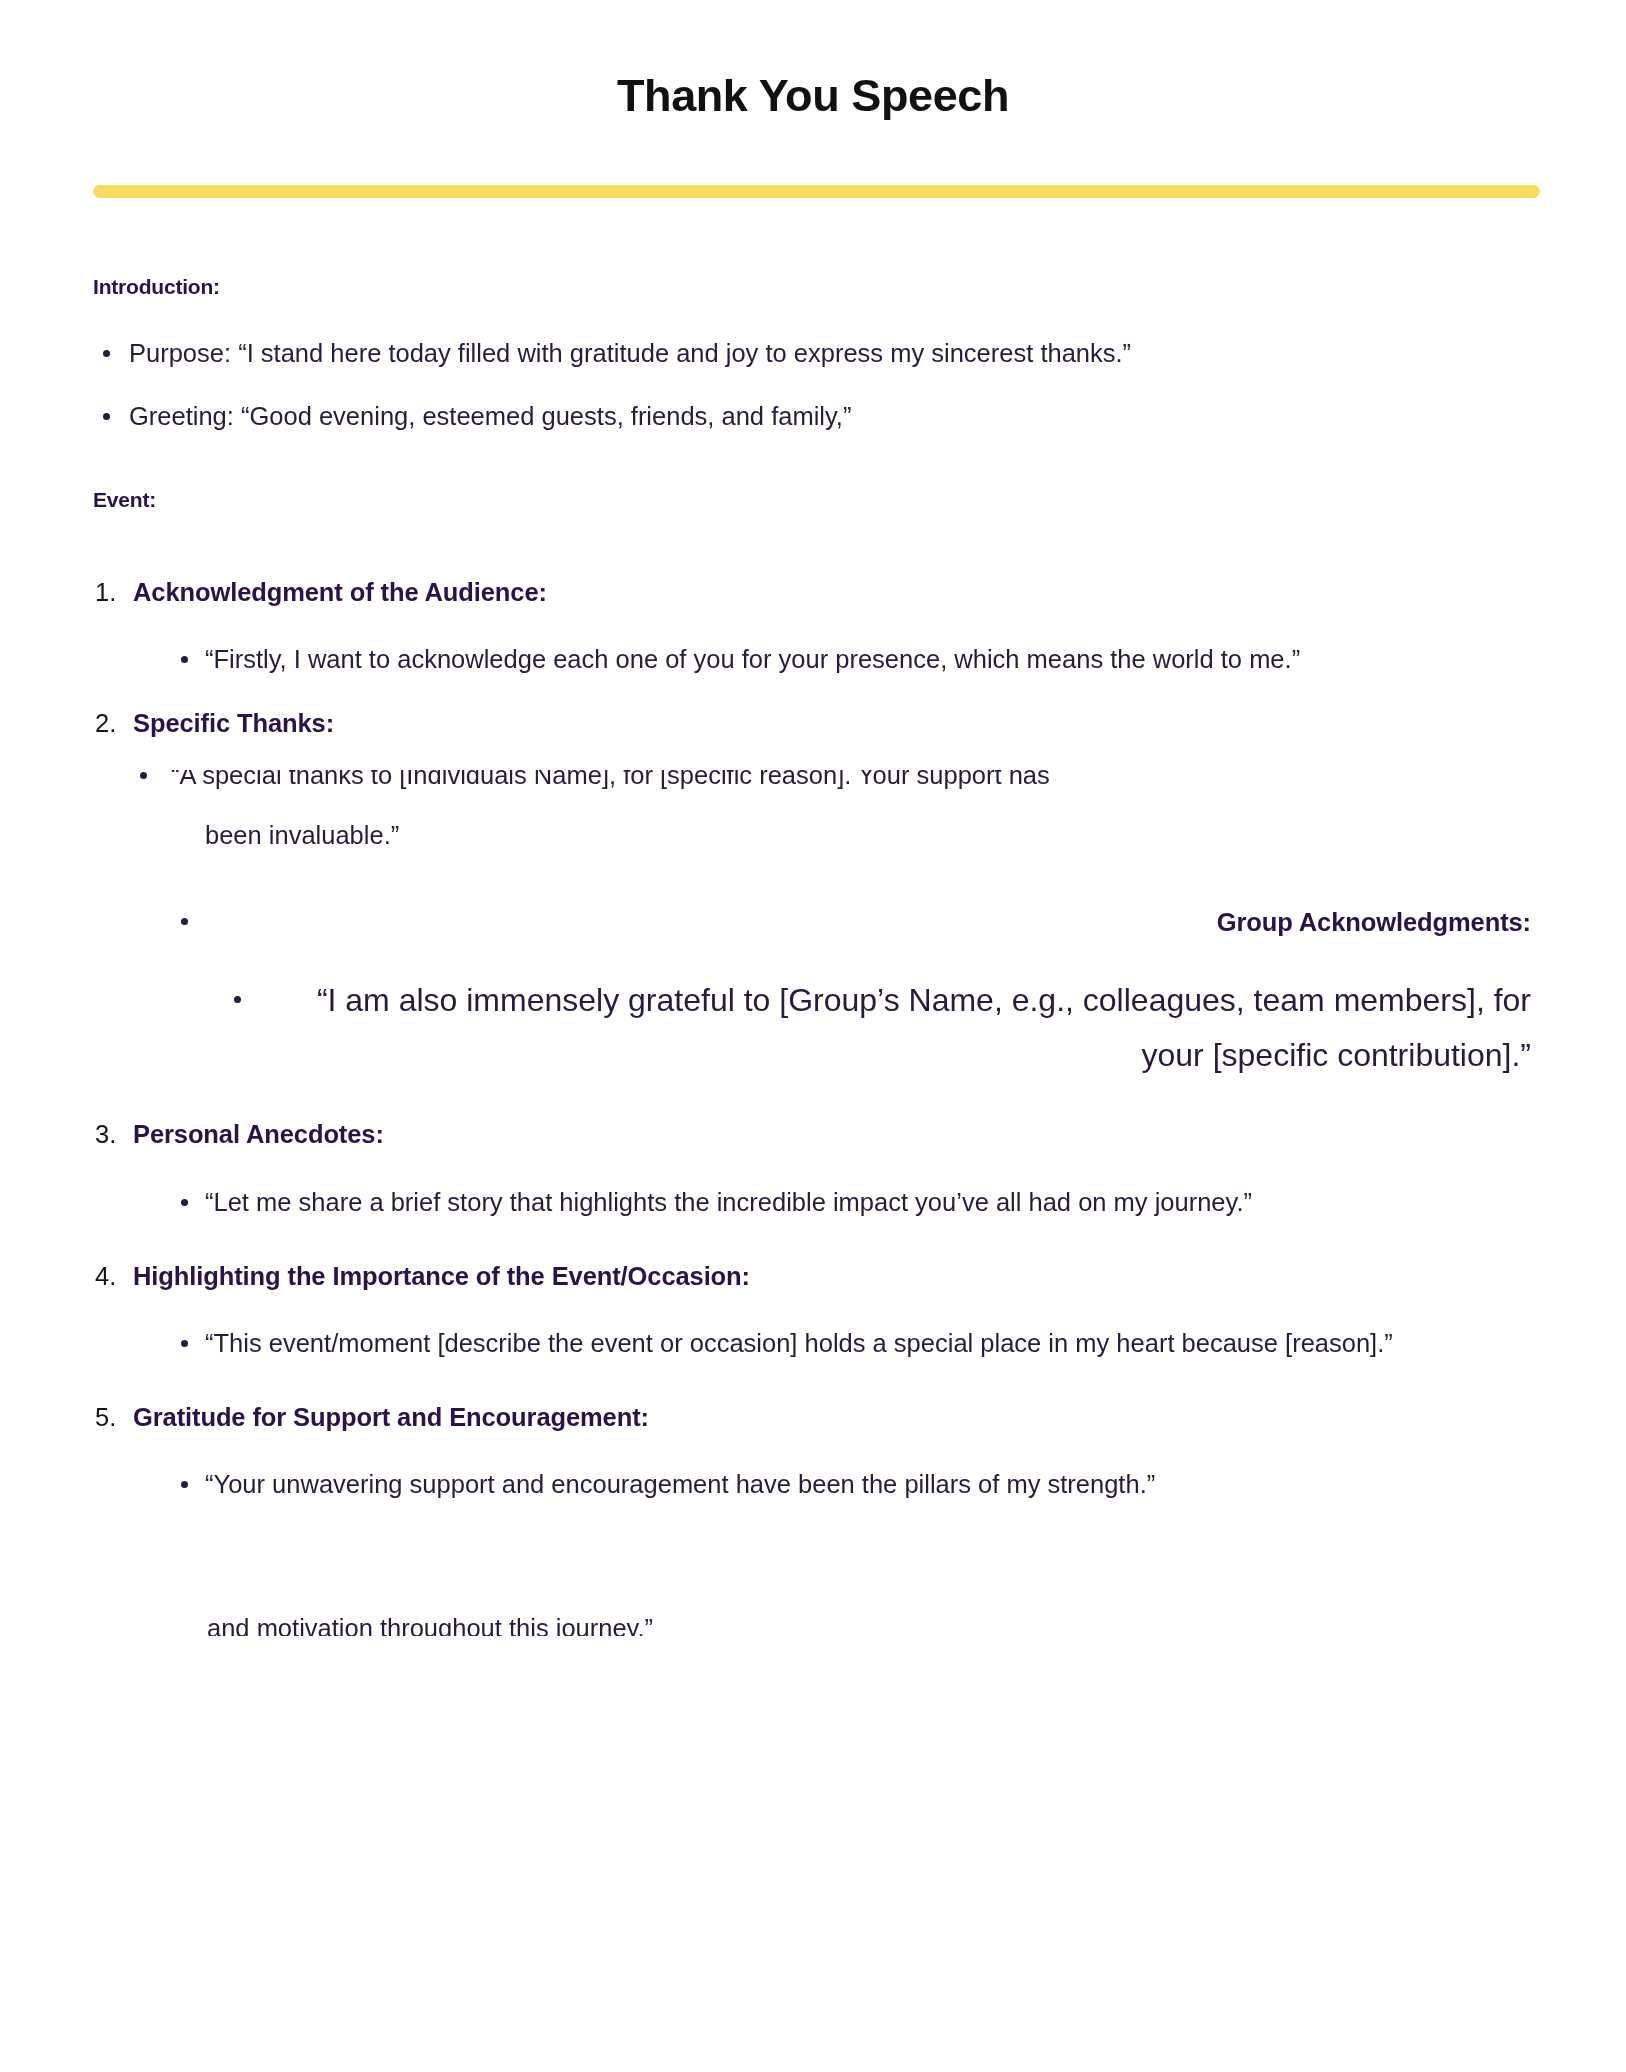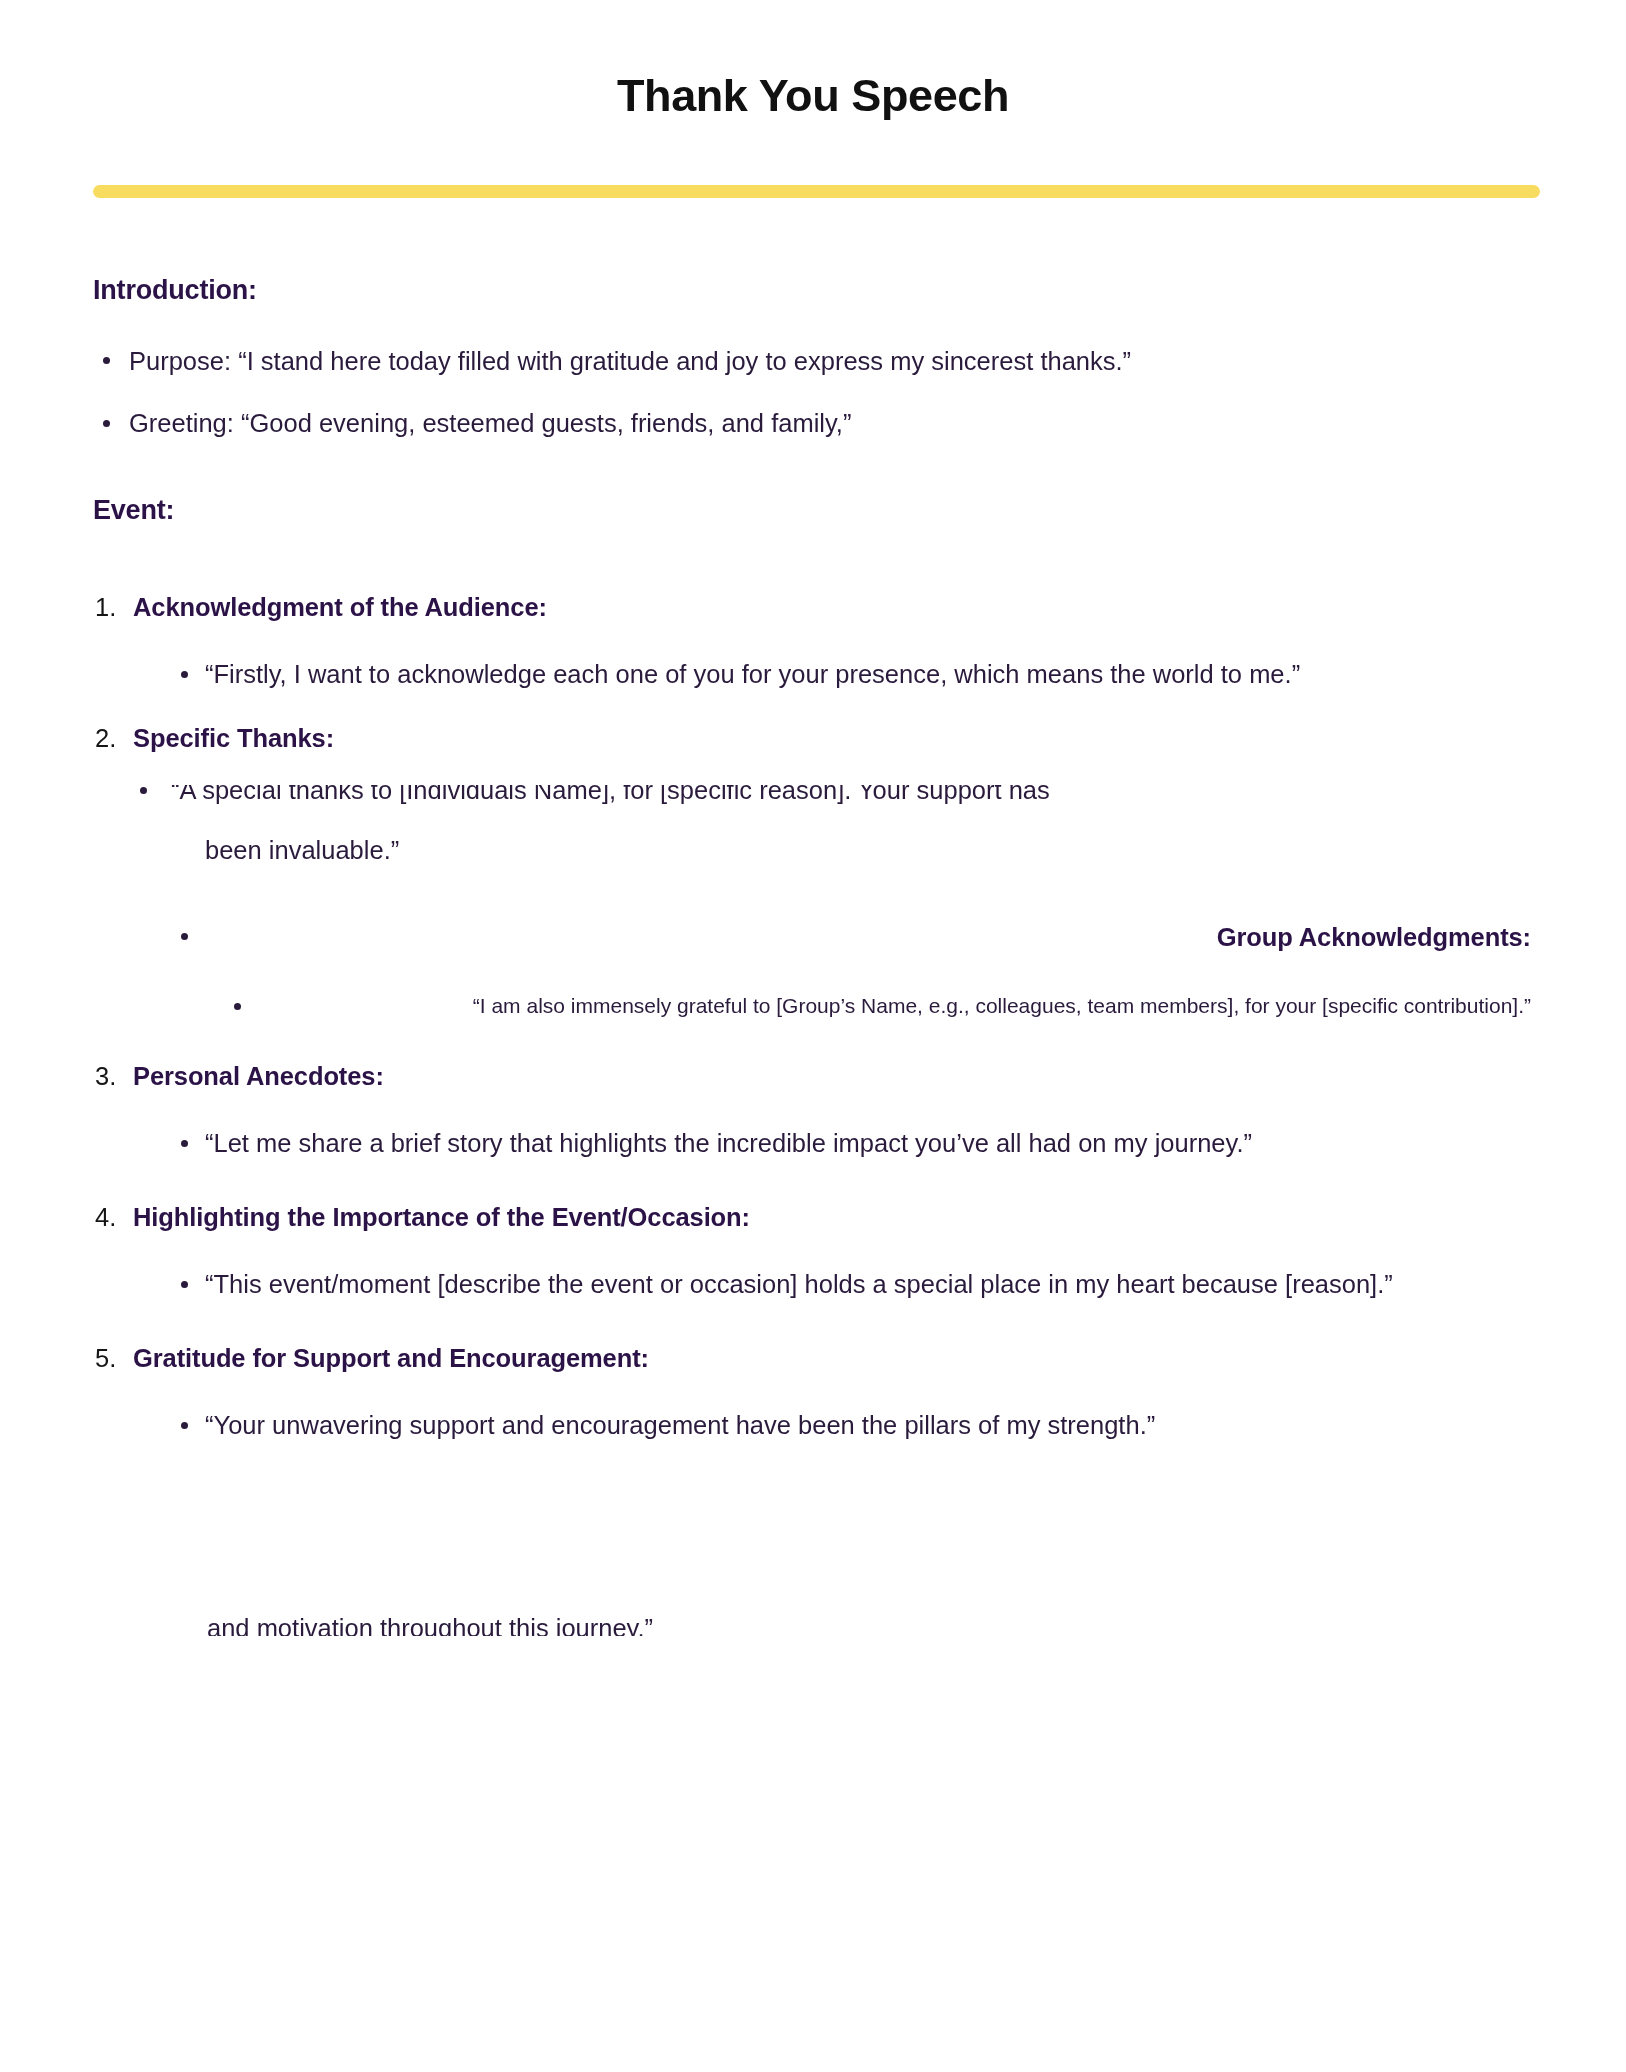--- a/index.html
+++ b/index.html
@@ -49,21 +49,21 @@
     width: 1447px;
   }
 
   
   .content {
     padding: 0 95px 0 93px;
     margin-top: 76px;
   }
 
   h2.section-heading {
-    font-size: 27px;
+    font-size: 21px;
     font-weight: 700;
     color: #2B1247;
     margin: 0;
     line-height: 1.25;
     letter-spacing: -0.2px;
   }
 
   .gap-after-intro-heading { height: 32px; }
   .gap-before-body-heading { height: 48px; }
   .gap-after-body-heading  { height: 62px; }
@@ -155,21 +155,21 @@
 
   
   ul.sub-sub-bullets {
     list-style: none;
     margin: 29px 0 0 0;
     padding: 0 0 0 22px;
   }
   ul.sub-sub-bullets > li {
     position: relative;
     padding-left: 31px;
-    font-size: 21px;
+    font-size: 32px;
     line-height: 1.72;
     color: #2A1B3D;
   }
   ul.sub-sub-bullets > li > .dot {
     position: absolute;
     left: 7px;
     top: 0.70em;
     width: 7px;
     height: 7px;
     border-radius: 50%;

